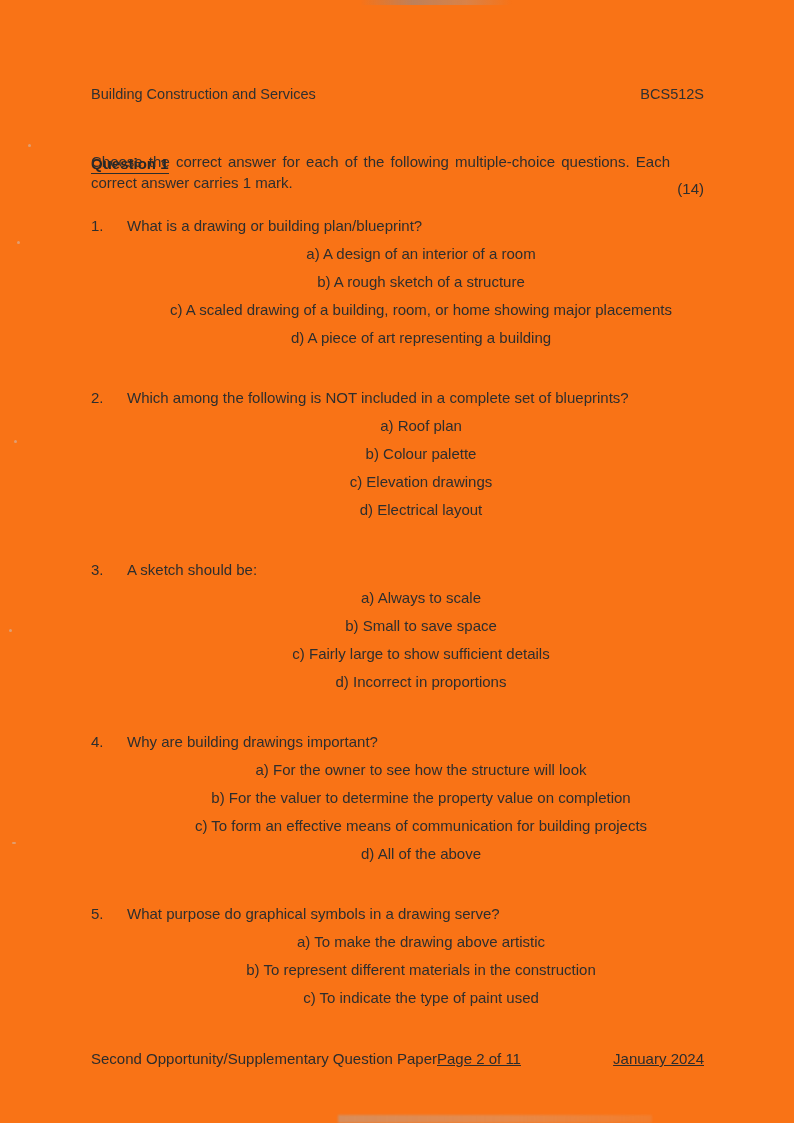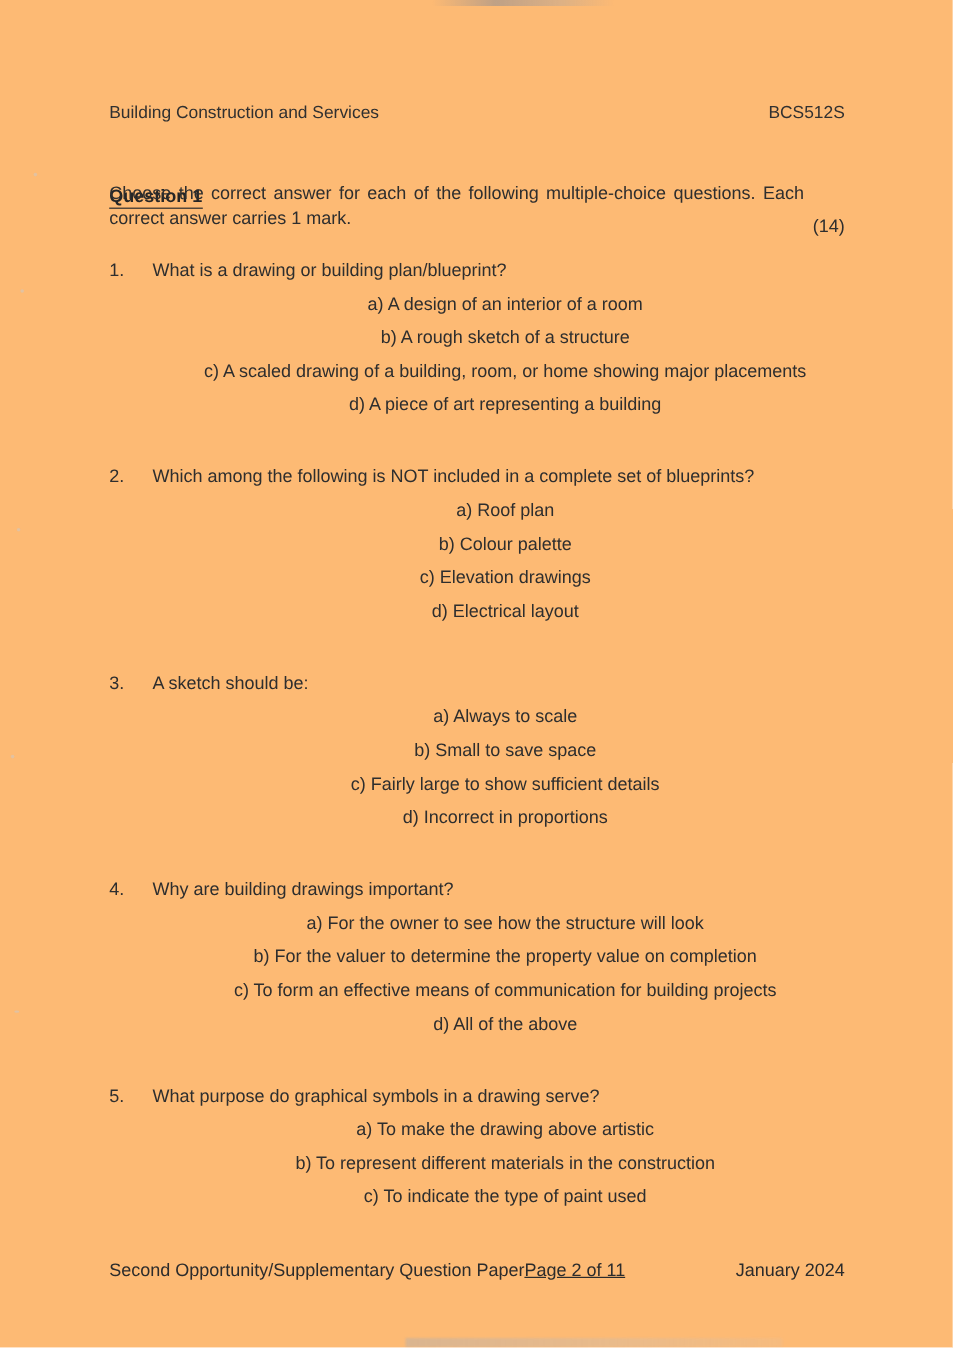--- a/index.html
+++ b/index.html
@@ -6,21 +6,21 @@
   html, body { background: #ffffff; }
   body {
     font-family: "Liberation Sans", "DejaVu Sans", sans-serif;
     color: #2e2e2e;
     -webkit-font-smoothing: antialiased;
   }
   .page {
     position: relative;
     width: 794px;
     height: 1123px;
-    background: #fdba74;
+    background: #f97316;
     overflow: hidden;
     margin: 0 auto;
   }
   .content-col {
     position: absolute;
     left: 91px;
     width: 613px;
   }
   
   .doc-header {
@@ -74,21 +74,21 @@
     top: 1050px;
     font-size: 15px;
     color: #2c2c2c;
     position: absolute;
     left: 91px;
     width: 613px;
     height: 20px;
   }
   .foot-left  { position: absolute; left: 0; top: 0; white-space: nowrap; }
   .foot-center{ position: absolute; left: 346px; top: 0; white-space: nowrap; text-decoration: underline; }
-  .foot-right { position: absolute; right: 0; top: 0; white-space: nowrap; }
+  .foot-right { position: absolute; right: 0; top: 0; white-space: nowrap; text-decoration: underline; }
   
   .artifact { position: absolute; pointer-events: none; }
   .artifact-top {
     left: 360px; top: 0; width: 152px; height: 5px;
     background: linear-gradient(to right, rgba(150,150,155,0), rgba(140,140,148,0.55) 35%, rgba(160,160,165,0.35) 70%, rgba(170,170,175,0));
     filter: blur(0.6px);
     border-radius: 2px;
   }
   .artifact-bottom {
     left: 338px; top: 1115px; width: 314px; height: 8px;

